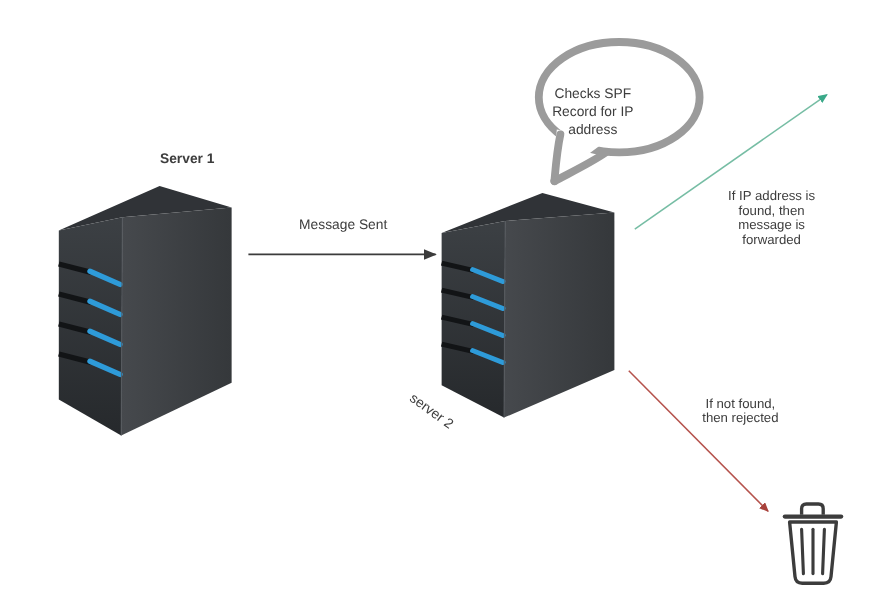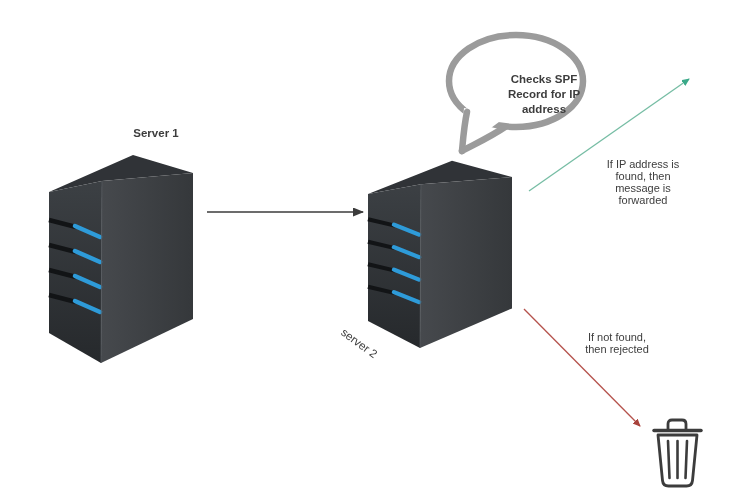--- a/index.html
+++ b/index.html
@@ -12,21 +12,21 @@
   svg.layer{position:absolute;left:0;top:0;}
   .lbl{
     position:absolute;color:#3d3d3d;font-size:11.5px;line-height:13px;
     text-align:center;white-space:pre-line;
   }
   .lbl.small{font-size:11px;line-height:12px;}
   .lbl.bubble{font-size:11.5px;line-height:15px;}
   .lbl.rot{transform:rotate(36deg);}
   #server1-label{left:100px;top:127px;width:112px;font-weight:bold;}
   #message-label{left:226px;top:182px;width:120px;}
-  #bubble-text{left:484px;top:72px;width:120px;font-weight:bold;}
+  #bubble-text{left:434px;top:72px;width:120px;}
   #forwarded-label{left:583px;top:158px;width:120px;}
   #rejected-label{left:556px;top:331px;width:122px;}
   #server2-label{left:330px;top:337px;width:58px;}
 </style>
 </head>
 <body>
 
 <div class="stage">
 
   <svg class="layer" width="740" height="500" viewBox="0 0 740 500">
@@ -93,20 +93,21 @@
       <g stroke-width="2.6" stroke-linecap="round">
         <line x1="15" y1="24" x2="16.5" y2="61"></line>
         <line x1="24.5" y1="24" x2="24.5" y2="61"></line>
         <line x1="34" y1="24" x2="32.5" y2="61"></line>
       </g>
     </g>
   </svg>
 
   <div id="server1-label" class="lbl">Server 1</div>
 
+  <div id="message-label" class="lbl">Message Sent</div>
 
   <div id="bubble-text" class="lbl bubble">Checks SPF
 Record for IP
 address</div>
 
   <div id="forwarded-label" class="lbl small">If IP address is
 found, then
 message is
 forwarded</div>
 

